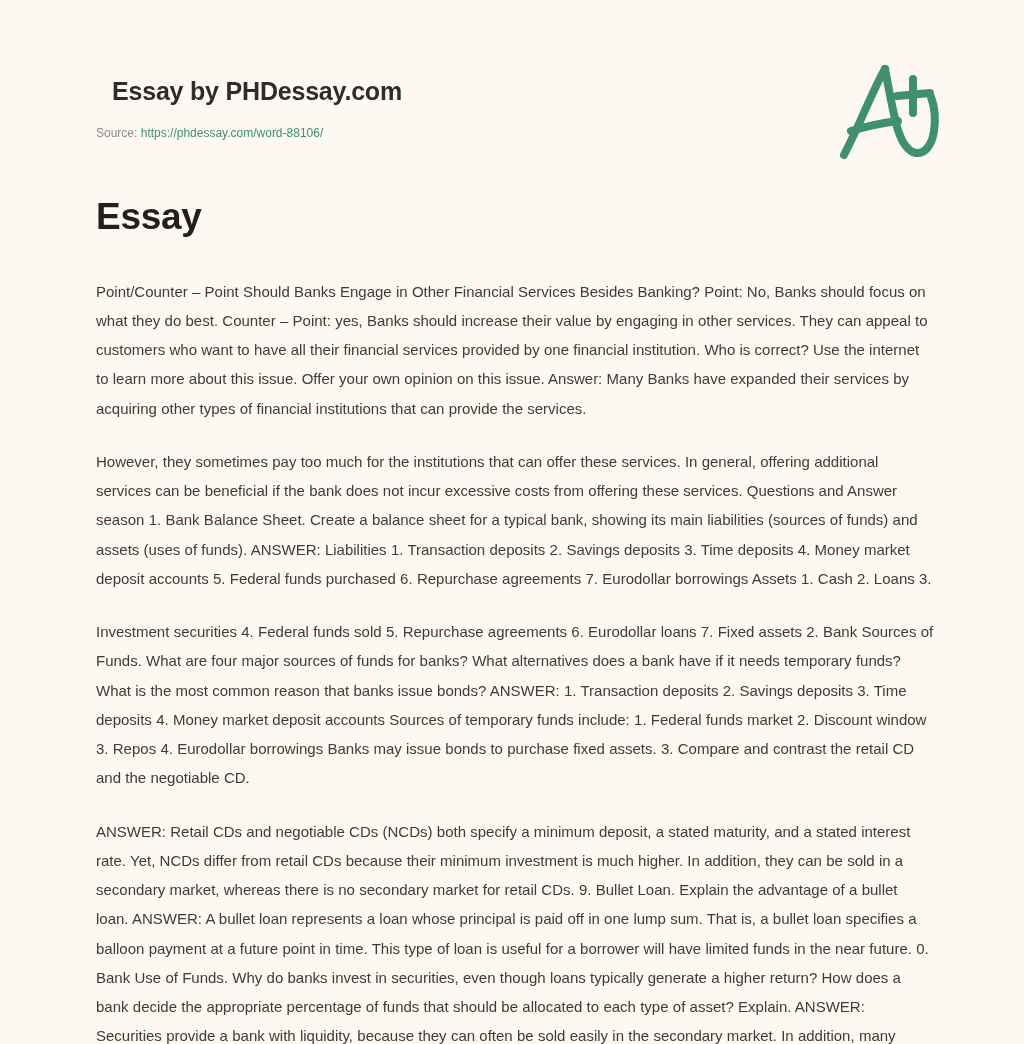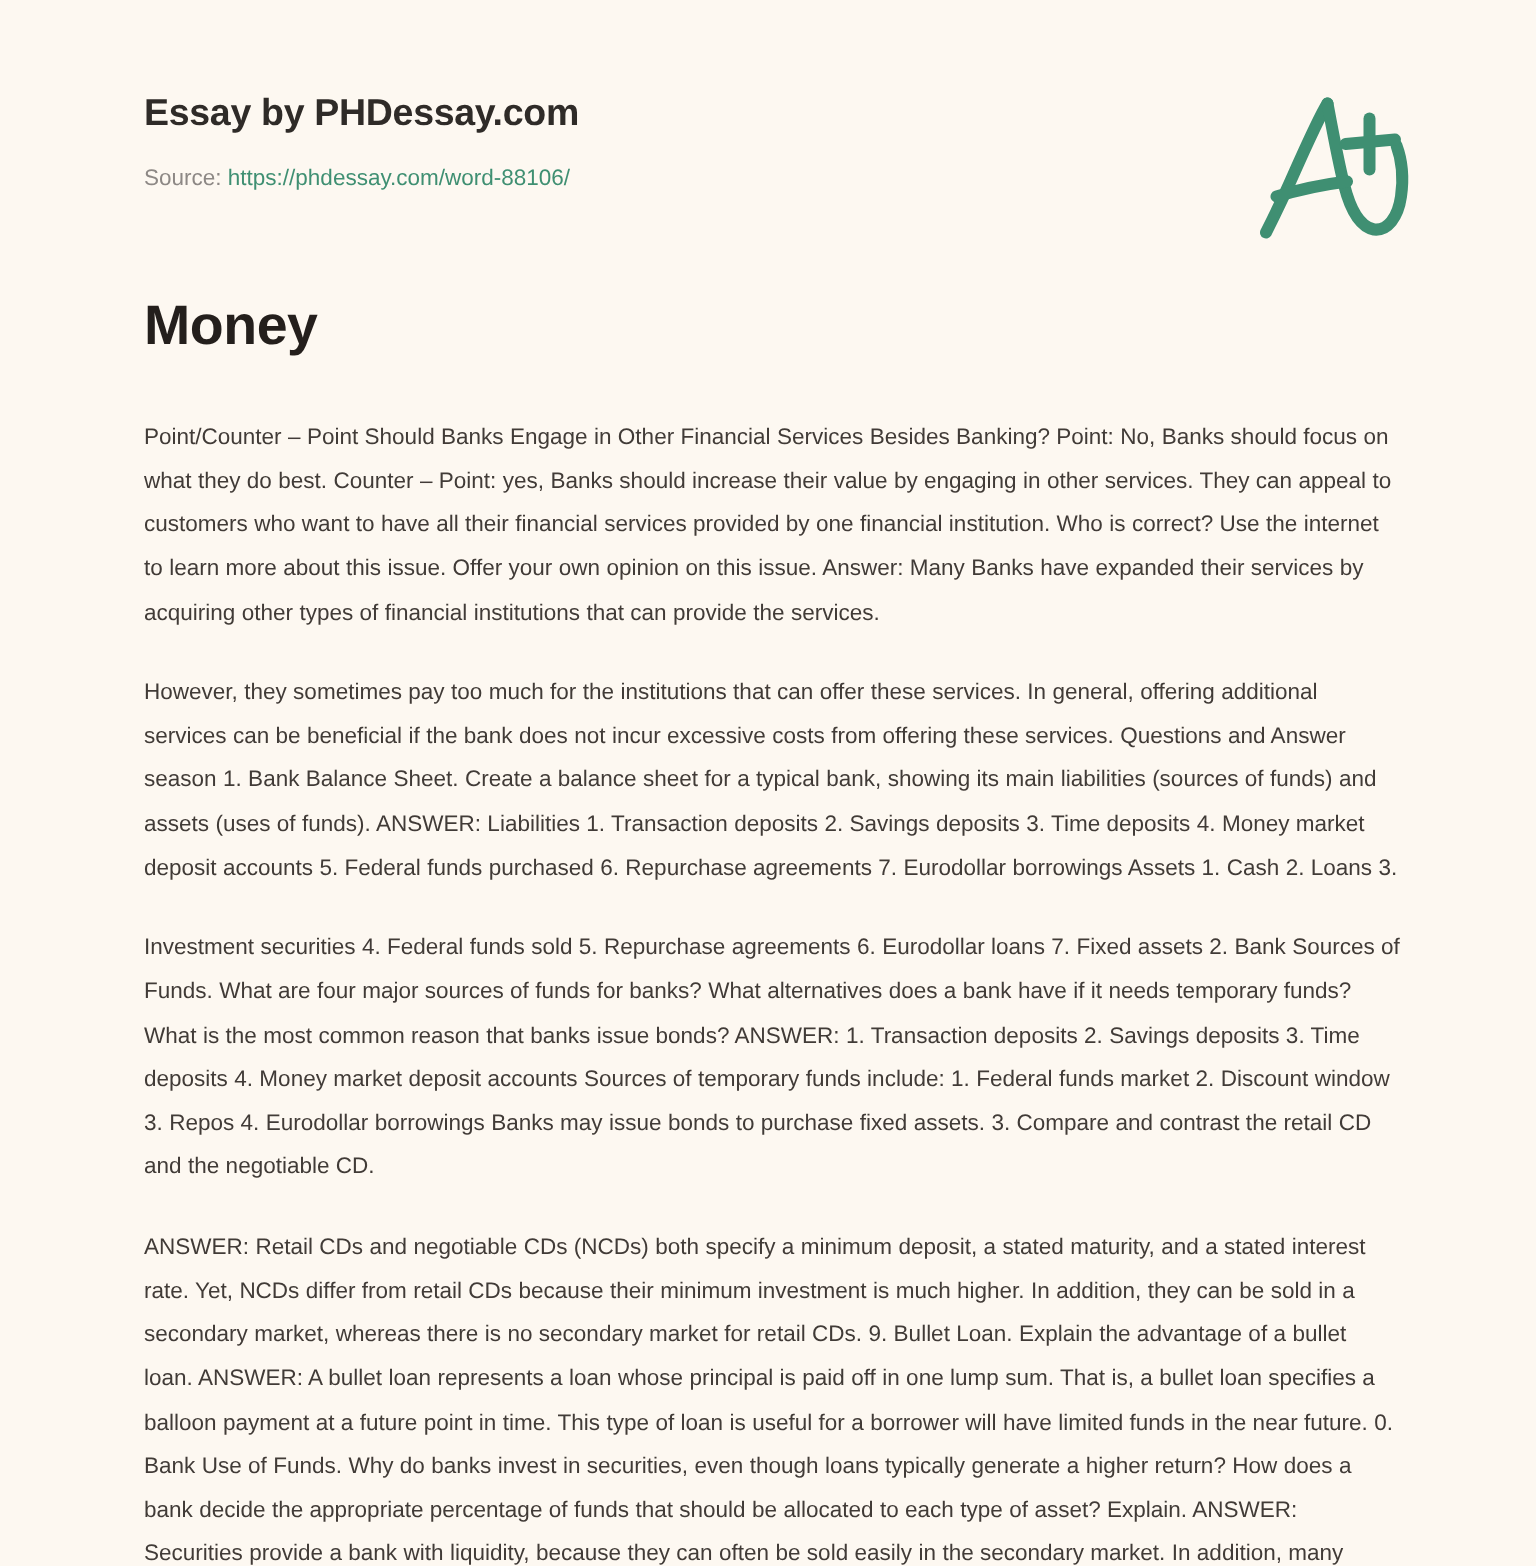--- a/index.html
+++ b/index.html
@@ -36,26 +36,26 @@
     left: 96px;
     top: 62px;
     width: 600px;
   }
   .brand-title {
     font-size: 25px;
     font-weight: bold;
     color: #2f2b28;
     letter-spacing: -0.2px;
     line-height: 1.1;
-    margin: 0;
+    margin: 16px;
     white-space: nowrap;
   }
   .source-line {
     margin-top: 20px;
-    font-size: 15px;
+    font-size: 12px;
     line-height: 1.2;
     white-space: nowrap;
   }
   .source-label {
     color: #8d8885;
   }
   .source-url {
     color: #3f8f72;
     text-decoration: none;
   }
@@ -131,21 +131,21 @@
           <path d="M83 24 L83 58" stroke-width="8"></path>
 
           <path d="M67 41 L100 38" stroke-width="8"></path>
         </g>
       </svg>
     </div>
 
   </div>
 
   <div class="article">
-    <h1 class="doc-title">Money</h1>
+    <h1 class="doc-title">Essay</h1>
 
     <div class="body-copy">
       <p>Point/Counter – Point Should Banks Engage in Other Financial Services Besides Banking? Point: No, Banks should focus on what they do best. Counter – Point: yes, Banks should increase their value by engaging in other services. They can appeal to customers who want to have all their financial services provided by one financial institution. Who is correct? Use the internet to learn more about this issue. Offer your own opinion on this issue. Answer: Many Banks have expanded their services by acquiring other types of financial institutions that can provide the services.</p>
       <p>However, they sometimes pay too much for the institutions that can offer these services. In general, offering additional services can be beneficial if the bank does not incur excessive costs from offering these services. Questions and Answer season 1. Bank Balance Sheet. Create a balance sheet for a typical bank, showing its main liabilities (sources of funds) and assets (uses of funds). ANSWER: Liabilities 1. Transaction deposits 2. Savings deposits 3. Time deposits 4. Money market deposit accounts 5. Federal funds purchased 6. Repurchase agreements 7. Eurodollar borrowings Assets 1. Cash 2. Loans 3.</p>
       <p>Investment securities 4. Federal funds sold 5. Repurchase agreements 6. Eurodollar loans 7. Fixed assets 2. Bank Sources of Funds. What are four major sources of funds for banks? What alternatives does a bank have if it needs temporary funds? What is the most common reason that banks issue bonds? ANSWER: 1. Transaction deposits 2. Savings deposits 3. Time deposits 4. Money market deposit accounts Sources of temporary funds include: 1. Federal funds market 2. Discount window 3. Repos 4. Eurodollar borrowings Banks may issue bonds to purchase fixed assets. 3. Compare and contrast the retail CD and the negotiable CD.</p>
       <p>ANSWER: Retail CDs and negotiable CDs (NCDs) both specify a minimum deposit, a stated maturity, and a stated interest rate. Yet, NCDs differ from retail CDs because their minimum investment is much higher. In addition, they can be sold in a secondary market, whereas there is no secondary market for retail CDs. 9. Bullet Loan. Explain the advantage of a bullet loan. ANSWER: A bullet loan represents a loan whose principal is paid off in one lump sum. That is, a bullet loan specifies a balloon payment at a future point in time. This type of loan is useful for a borrower will have limited funds in the near future. 0. Bank Use of Funds. Why do banks invest in securities, even though loans typically generate a higher return? How does a bank decide the appropriate percentage of funds that should be allocated to each type of asset? Explain. ANSWER: Securities provide a bank with liquidity, because they can often be sold easily in the secondary market. In addition, many securities purchased by banks have low risk. Therefore, the securities can be used to minimize liquidity risk and default risk. The optimal allocation of funds is dependent on a bank's degre</p>
     </div>
   </div>
 
 </div>

